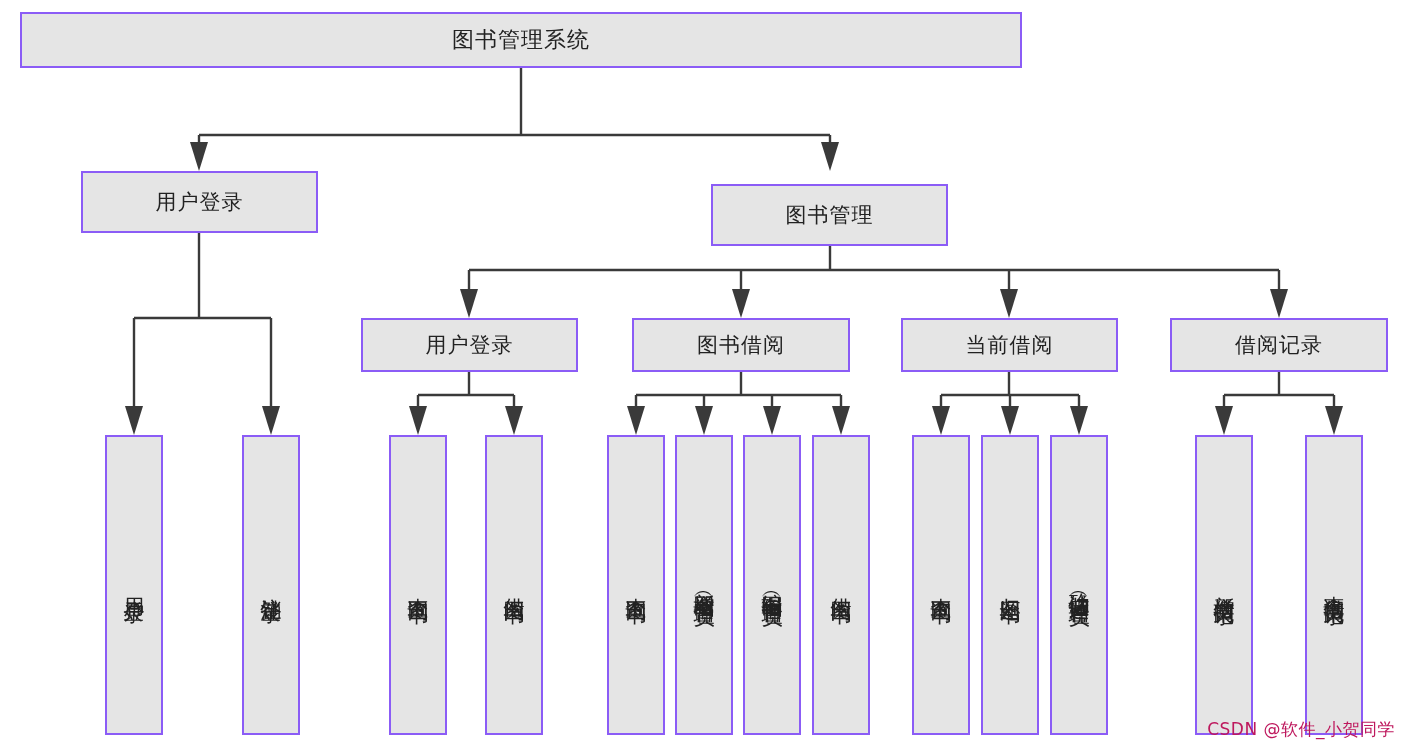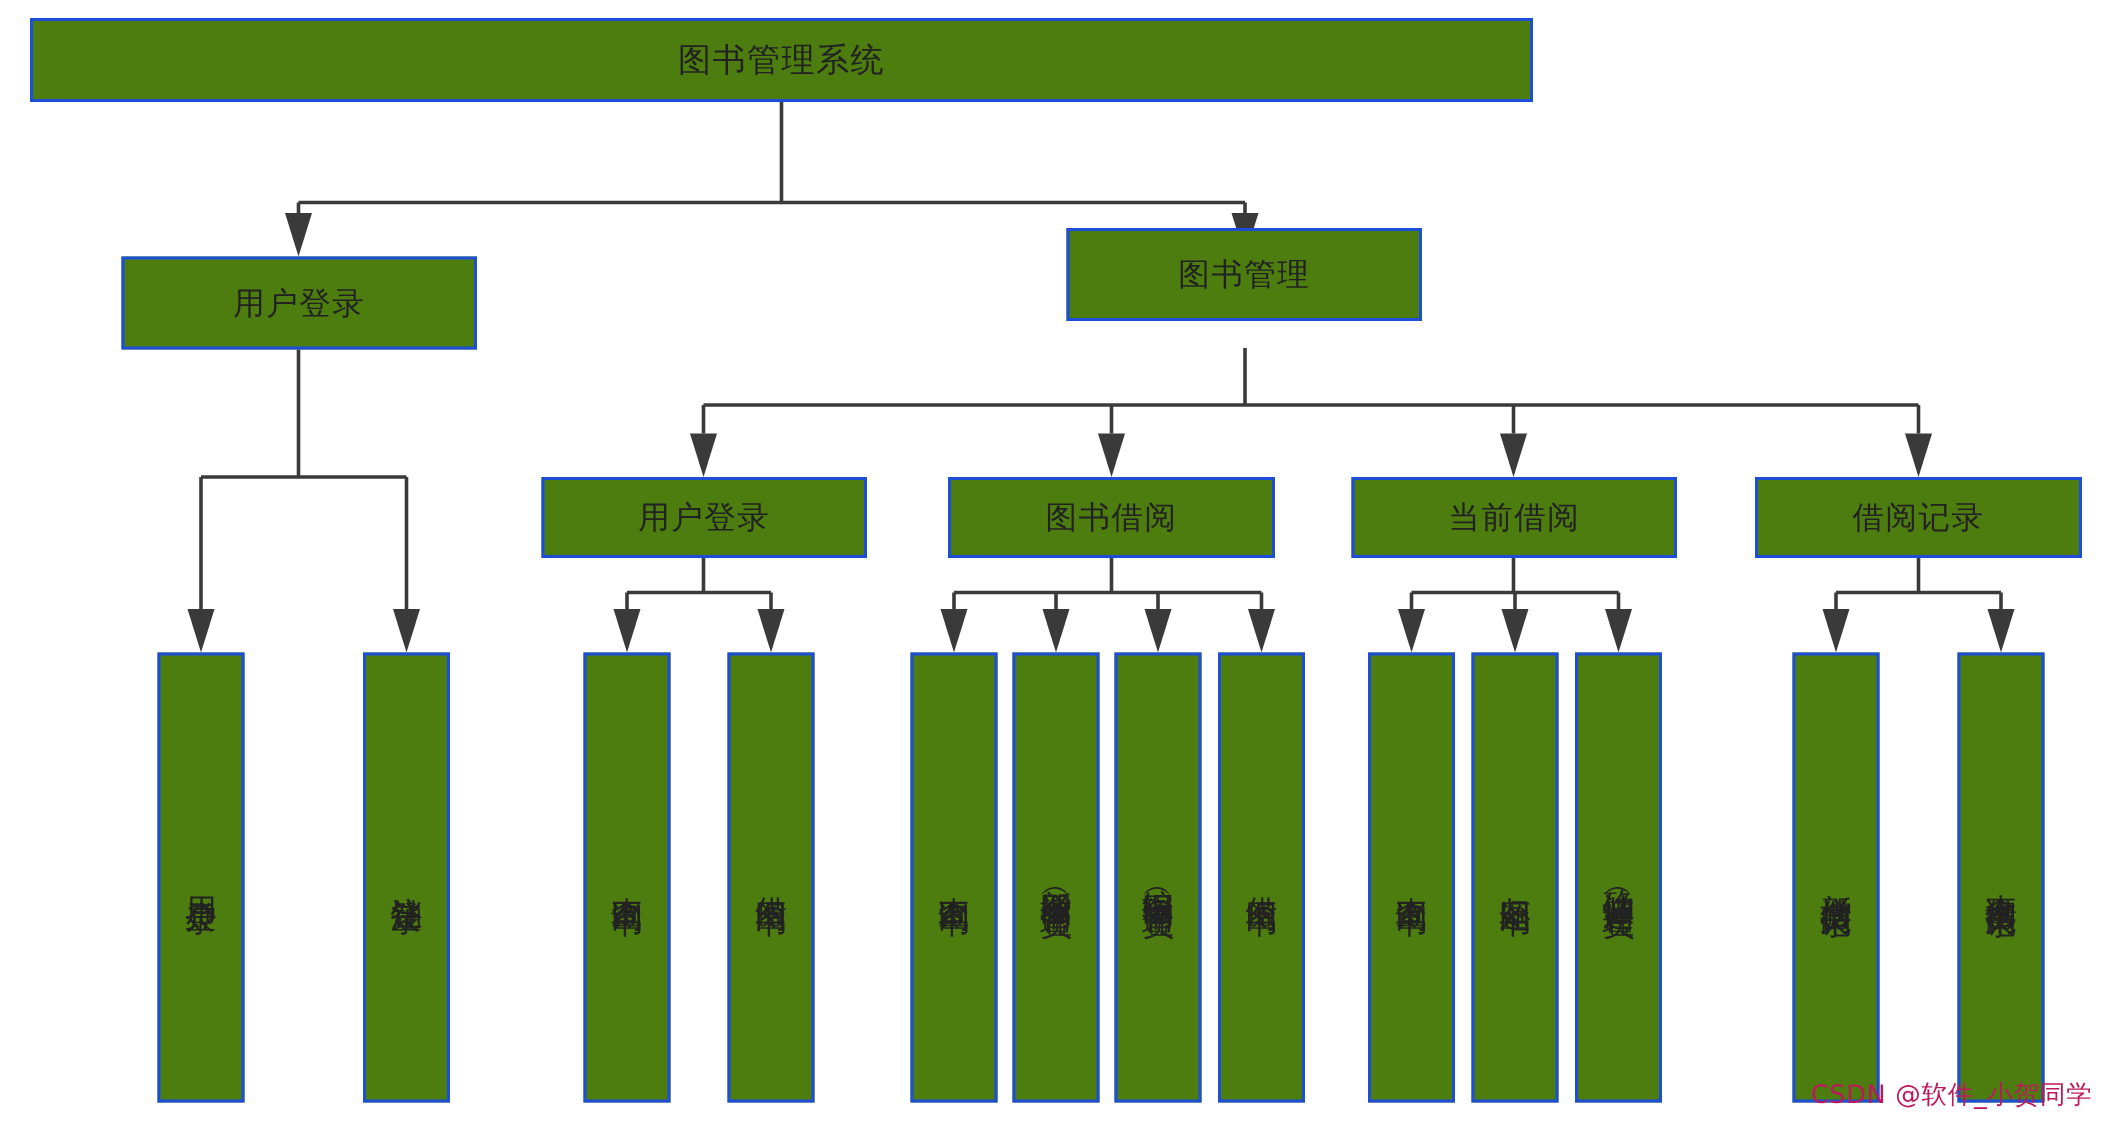--- a/index.html
+++ b/index.html
@@ -6,22 +6,22 @@
   html,body{margin:0;padding:0;background:#ffffff;}
   body{
     font-family:"DejaVu Sans","Liberation Sans",sans-serif;
     width:1405px;height:747px;overflow:hidden;position:relative;
   }
   #diagram{position:absolute;left:0;top:0;width:1405px;height:747px;}
 
   .node{
     position:absolute;
     box-sizing:border-box;
-    background:#4d7c0f;
-    border:2px solid #1d4ed8;
+    background:#e5e5e5;
+    border:2px solid #8b5cf6;
     display:flex;
     align-items:center;
     justify-content:center;
     color:#222222;
   }
   .node.horiz{
     writing-mode:horizontal-tb;
     font-size:21px;
     letter-spacing:1px;
   }
@@ -121,21 +121,21 @@
     <polygon points="1325,406 1343,406 1334,435"></polygon>
   </svg>
 
   <div class="node horiz root" style="left:20px;top:12px;width:1002px;height:56px;">
     <span>图书管理系统</span>
   </div>
 
   <div class="node horiz" style="left:81px;top:171px;width:237px;height:62px;">
     <span>用户登录</span>
   </div>
-  <div class="node horiz" style="left:711px;top:152px;width:237px;height:62px;">
+  <div class="node horiz" style="left:711px;top:184px;width:237px;height:62px;">
     <span>图书管理</span>
   </div>
 
   <div class="node horiz" style="left:361px;top:318px;width:217px;height:54px;">
     <span>用户登录</span>
   </div>
   <div class="node horiz" style="left:632px;top:318px;width:218px;height:54px;">
     <span>图书借阅</span>
   </div>
   <div class="node horiz" style="left:901px;top:318px;width:217px;height:54px;">

